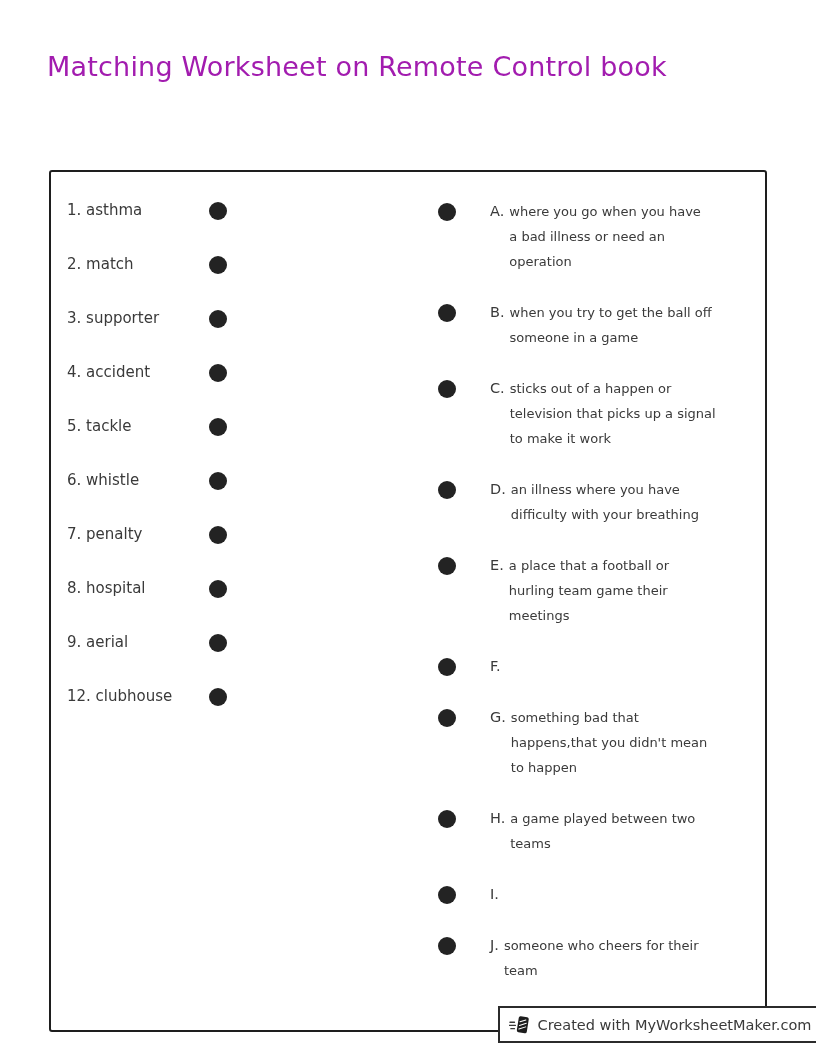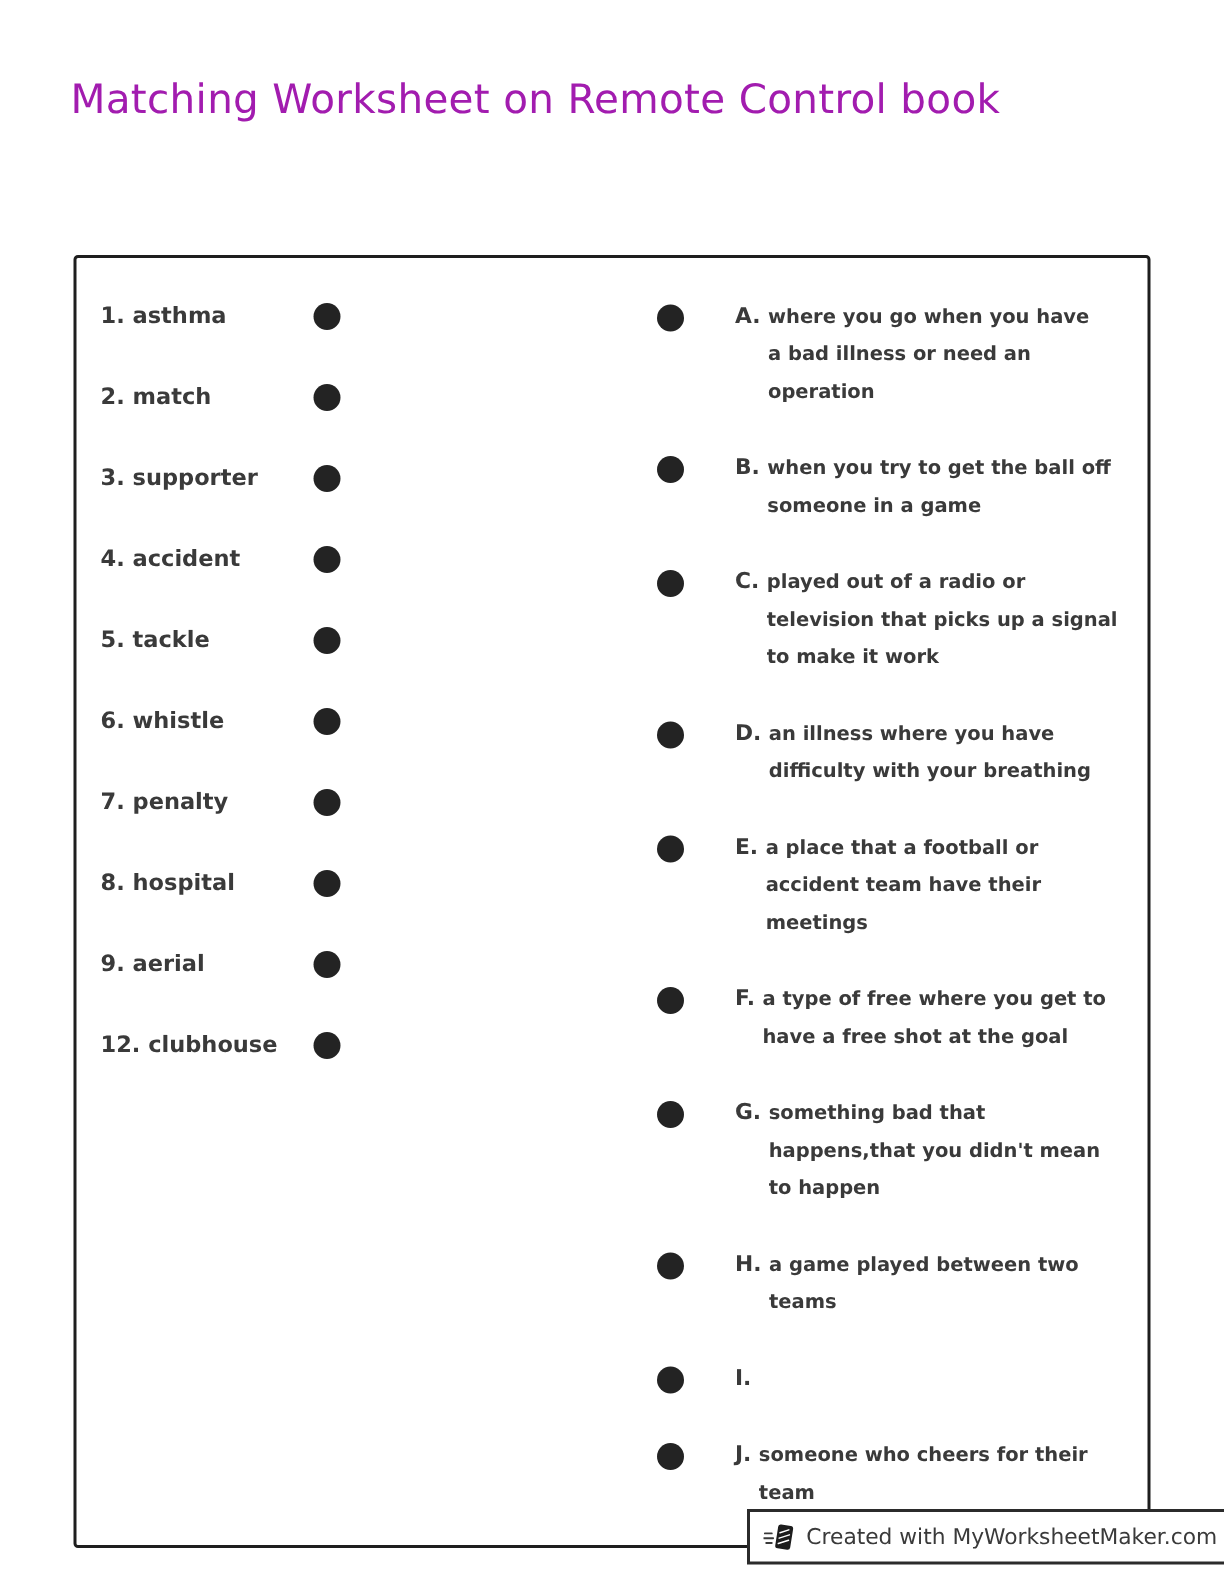--- a/index.html
+++ b/index.html
@@ -15,21 +15,20 @@
   .title {
     position:absolute; left:47px; top:51px;
     font-size:27px; font-weight:400; color:#a21caf;
     letter-spacing:0.2px; white-space:nowrap;
   }
   .box {
     position:absolute; left:49px; top:170px;
     width:718px; height:862px;
     border:2px solid #1e1e1e; border-radius:3px;
     background:#ffffff;
-    font-weight:bold;
   }
   .col-left {
     position:absolute; left:16px; top:28px;
     display:flex; flex-direction:column; gap:33px;
   }
   .term-row {
     display:flex; align-items:center; justify-content:space-between;
     width:160px; height:21px;
   }
   .term-label { font-size:15px; line-height:21px; white-space:nowrap; color:#3a3a3a; }
@@ -124,42 +123,40 @@
       </div>
       <div class="def-row">
         <span class="dot"></span>
         <span class="def-letter">B.</span>
         <span class="def-body">when you try to get the ball off
 someone in a game</span>
       </div>
       <div class="def-row">
         <span class="dot"></span>
         <span class="def-letter">C.</span>
-        <span class="def-body">played out of a radio or
+        <span class="def-body">sticks out of a happen or
 television that picks up a signal
 to make it work</span>
       </div>
       <div class="def-row">
         <span class="dot"></span>
         <span class="def-letter">D.</span>
         <span class="def-body">an illness where you have
 difficulty with your breathing</span>
       </div>
       <div class="def-row">
         <span class="dot"></span>
         <span class="def-letter">E.</span>
         <span class="def-body">a place that a football or
-accident team have their
+hurling team game their
 meetings</span>
       </div>
       <div class="def-row">
         <span class="dot"></span>
         <span class="def-letter">F.</span>
-        <span class="def-body">a type of free where you get to
-have a free shot at the goal</span>
       </div>
       <div class="def-row">
         <span class="dot"></span>
         <span class="def-letter">G.</span>
         <span class="def-body">something bad that
 happens,that you didn't mean
 to happen</span>
       </div>
       <div class="def-row">
         <span class="dot"></span>

